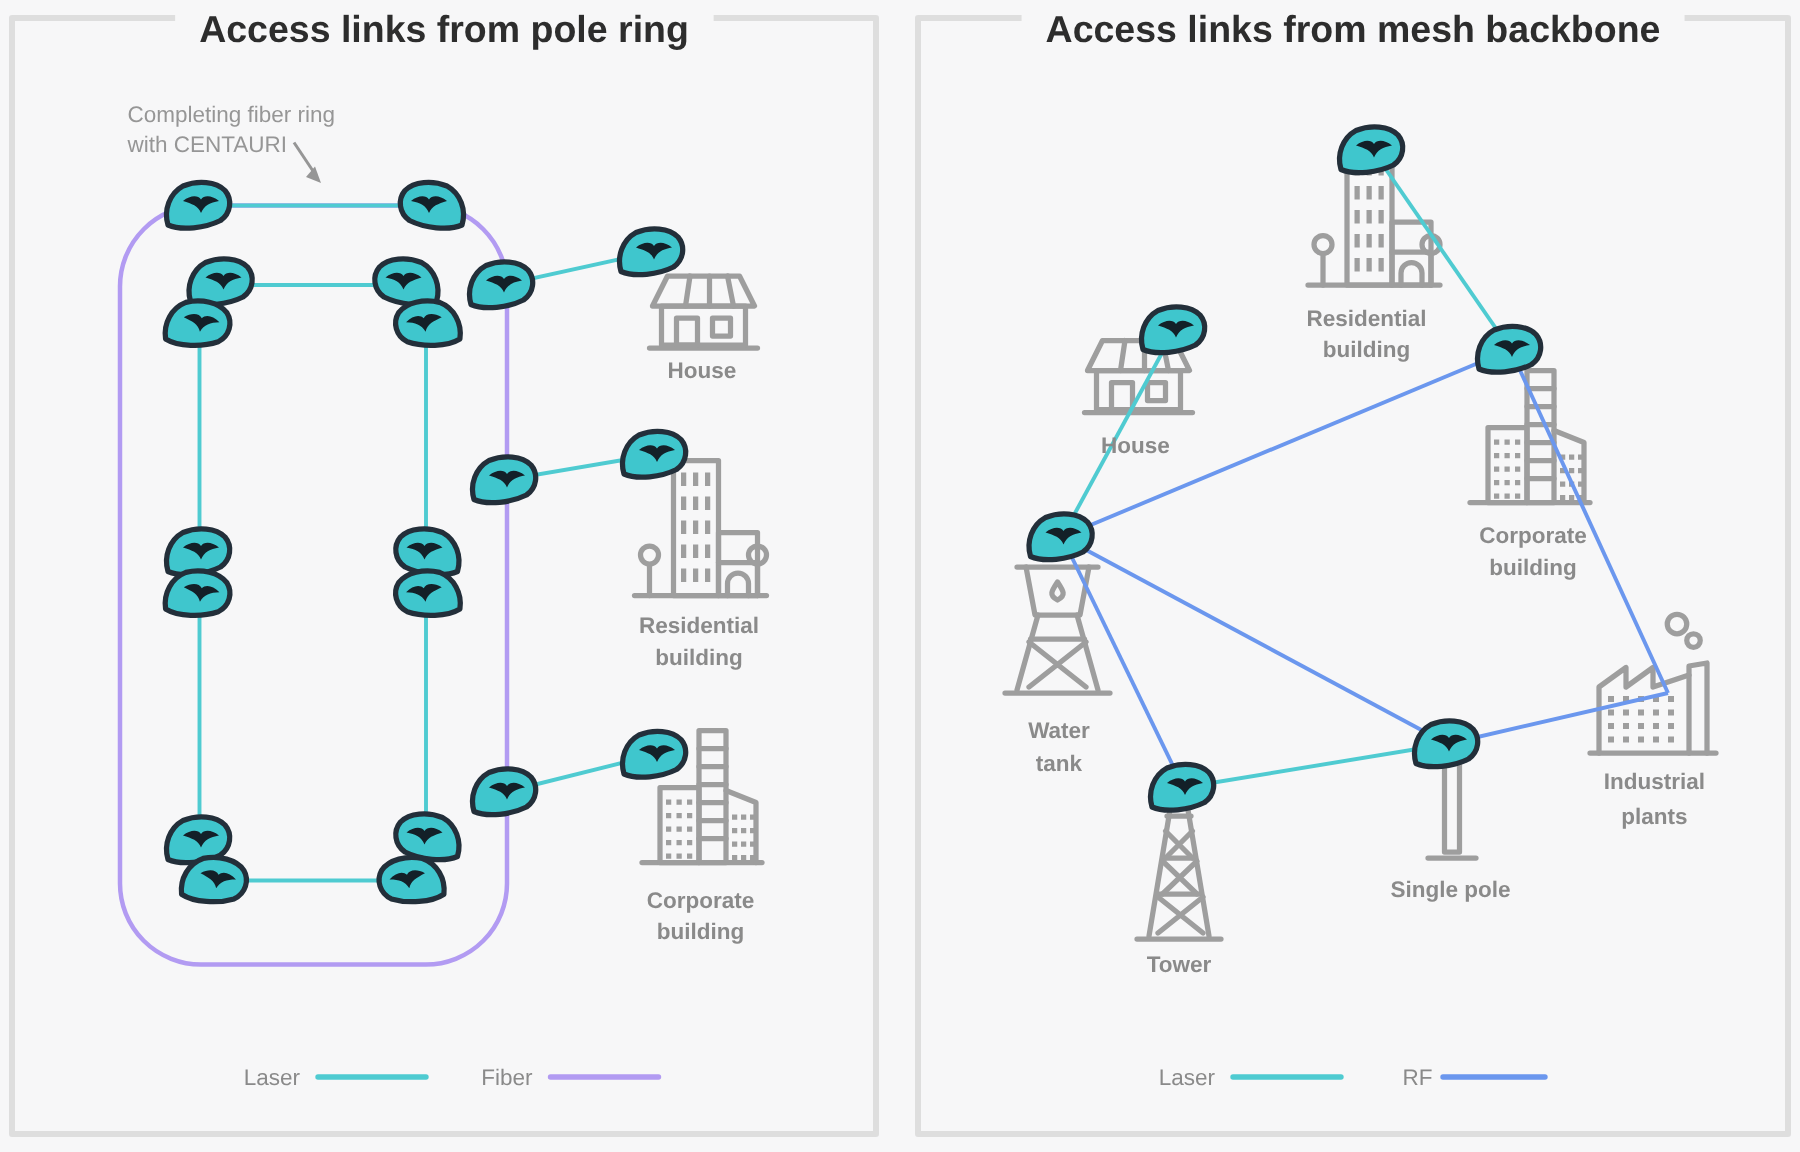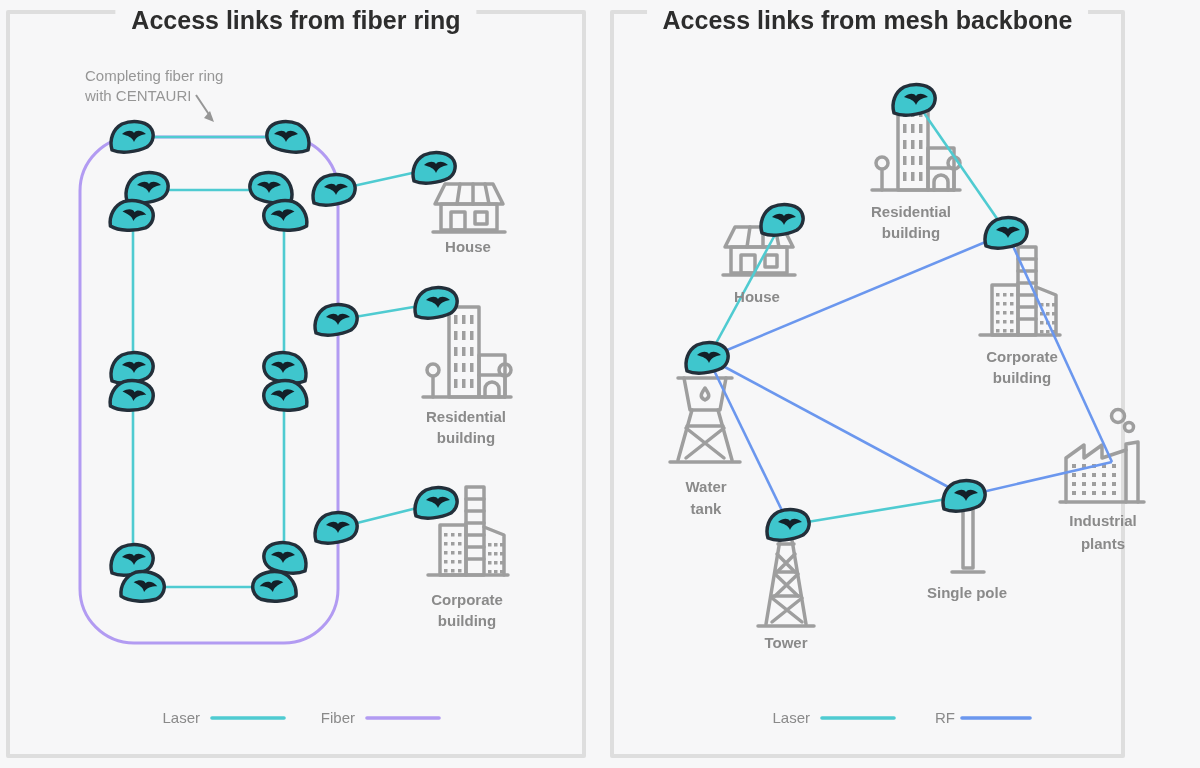--- a/index.html
+++ b/index.html
@@ -13,21 +13,21 @@
   body{
     width:1200px;height:768px;position:relative;overflow:hidden;
     background:var(--color-background);
     font-family:"Liberation Sans",sans-serif;
   }
   .panel{
     position:absolute;top:10px;height:748px;box-sizing:border-box;
     border:4px solid var(--color-panel-border);border-radius:2px;
   }
   .panel-left{left:6px;width:580px;}
-  .panel-right{left:610px;width:515px;}
+  .panel-right{left:610px;width:584px;}
   .panel-title{
     position:absolute;top:-10px;left:50%;transform:translateX(-50%);
     background:var(--color-background);padding:0 16px;white-space:nowrap;
     font-size:25px;font-weight:bold;color:var(--color-title);z-index:2;line-height:32px;
   }
   svg.diagram{position:absolute;left:-4px;top:-4px;}
   .bld{stroke:var(--color-building);stroke-width:3.5;fill:none;stroke-linejoin:round;stroke-linecap:round;}
   .bld-fill{fill:var(--color-building);stroke:none;}
   .laser{stroke:var(--color-laser);stroke-width:2.6;fill:none;}
   .fiber{stroke:var(--color-fiber);stroke-width:3;fill:none;}
@@ -38,21 +38,21 @@
   text.node-label{font-size:15px;font-weight:bold;fill:var(--color-label);}
   text.legend-label{font-size:15px;fill:var(--color-legend-text);}
   text.annotation{font-size:15px;fill:var(--color-annotation);}
   .arrow{stroke:var(--color-annotation);stroke-width:2;fill:none;}
   .arrow-head{fill:var(--color-annotation);stroke:none;}
 </style>
 </head>
 <body>
 
 <div class="panel panel-left">
-  <div class="panel-title">Access links from fiber ring</div>
+  <div class="panel-title">Access links from pole ring</div>
 
   <svg class="diagram" width="580" height="748" viewBox="0 0 580 748">
     <defs>
       <g id="centauri-dev">
         <path class="dev-leaf" d="M-21 13 C-24 3 -20 -8 -11 -13 C-1 -17 11 -16 17 -10 C22 -4 21 5 14 10 C4 15 -12 17 -21 13 Z"></path>
         <path class="dev-bird" d="M-11 -3 C-6 -7 -1 -7 1 -4 C3 -7 8 -7 13 -3 C7 -2 3 0 1 5 C-1 0 -5 -1 -11 -3 Z"></path>
       </g>
       <g id="house-bld" class="bld">
         <path d="M0 62 H72"></path>
         <rect x="8" y="34" width="56" height="26"></rect>

